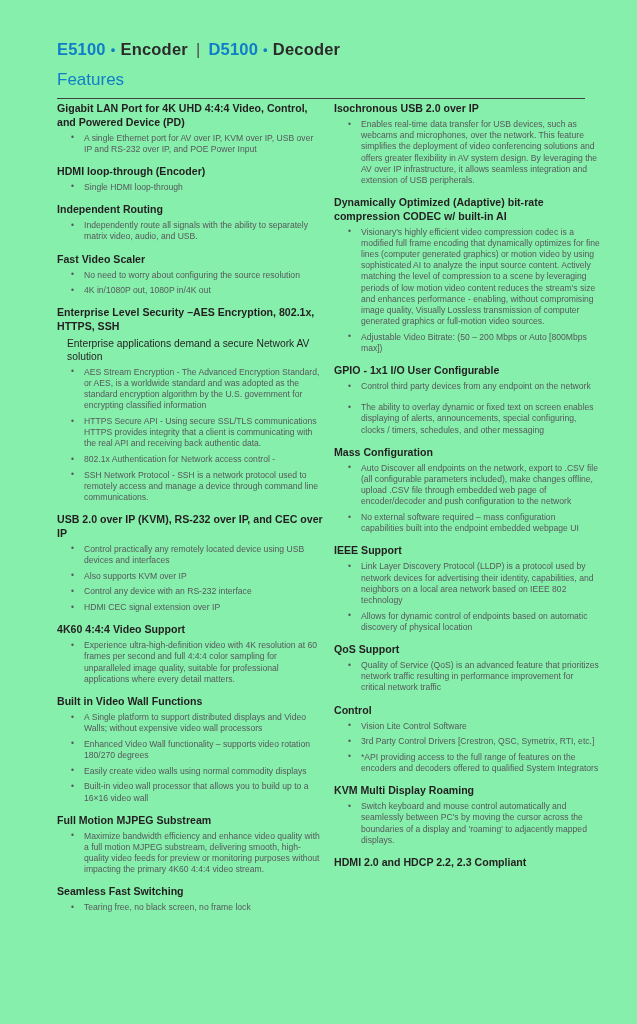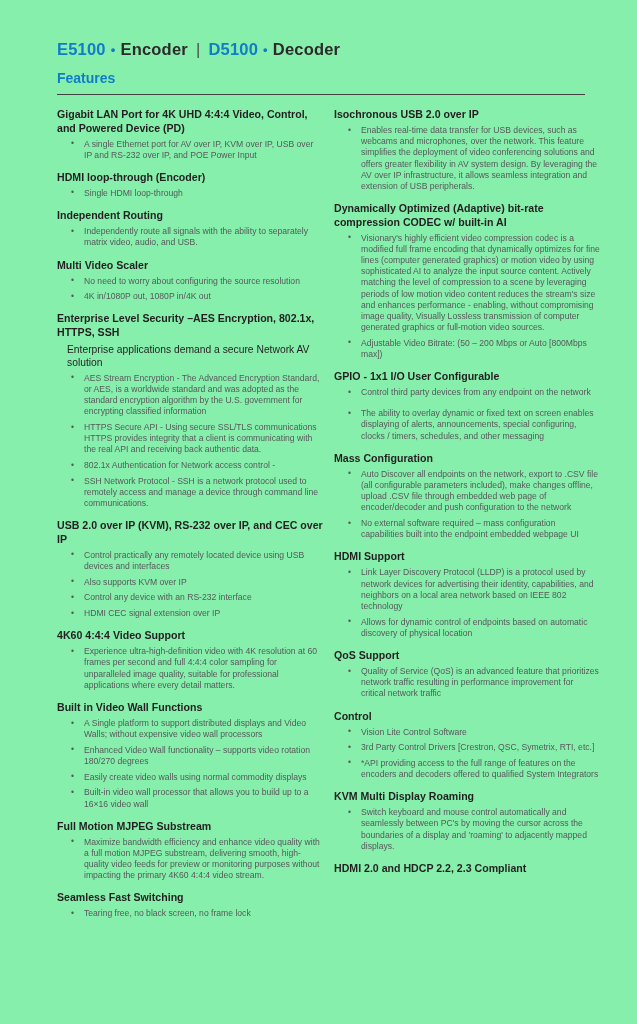--- a/index.html
+++ b/index.html
@@ -22,33 +22,33 @@
     font-size:16.5px;
     font-weight:600;
     color:#2d2a2b;
     margin:0;
     letter-spacing:.2px;
   }
   h1.title .model{color:var(--accent);font-weight:700;}
   h1.title .dot{color:var(--accent);font-weight:700;margin:0 5px;font-size:13px;vertical-align:1.5px;}
   h1.title .pipe{color:#4c4c4e;font-weight:400;margin:0 8px;}
   h2.features{
-    font-size:14px;
-    font-weight:700;
+    font-size:17px;
+    font-weight:400;
     color:var(--accent);
     margin:11px 0 8px 0;
   }
   hr.rule{
     border:none;
     border-top:1.7px solid #413f40;
     margin:0;
     width:528px;
   }
   
-  .cols{display:flex;gap:11px;margin-top:13px;width:543px;}
+  .cols{display:flex;gap:11px;margin-top:3px;width:543px;}
   .col{flex:1;min-width:0;}
   section.feature{margin:0 0 10px 0;}
   .feature h3{
     font-size:10.6px;
     font-weight:700;
     color:var(--heading);
     line-height:1.28;
     margin:0 0 3.5px 0;
   }
   .feature h4{
@@ -101,21 +101,21 @@
             <li><span class="marker">•</span><span>Single HDMI loop-through</span></li>
           </ul>
         </section>
         <section class="feature">
           <h3>Independent Routing</h3>
           <ul>
             <li><span class="marker">•</span><span>Independently route all signals with the ability to separately matrix video, audio, and USB.</span></li>
           </ul>
         </section>
         <section class="feature">
-          <h3>Multi Video Scaler</h3>
+          <h3>Fast Video Scaler</h3>
           <ul>
             <li><span class="marker">•</span><span>No need to worry about configuring the source resolution</span></li>
             <li><span class="marker">•</span><span>4K in/1080P out, 1080P in/4K out</span></li>
           </ul>
         </section>
         <section class="feature">
           <h3>Enterprise Level Security –AES Encryption, 802.1x, HTTPS, SSH</h3>
           <h4>Enterprise applications demand a secure Network AV solution</h4>
           <ul>
             <li><span class="marker">•</span><span>AES Stream Encryption - The Advanced Encryption Standard, or AES, is a worldwide standard and was adopted as the standard encryption algorithm by the U.S. government for encrypting classified information</span></li>
@@ -187,21 +187,21 @@
           </ul>
         </section>
         <section class="feature">
           <h3>Mass Configuration</h3>
           <ul>
             <li><span class="marker">•</span><span>Auto Discover all endpoints on the network, export to .CSV file (all configurable parameters included), make changes offline, upload .CSV file through embedded web page of encoder/decoder and push configuration to the network</span></li>
             <li><span class="marker">•</span><span>No external software required – mass configuration capabilities built into the endpoint embedded webpage UI</span></li>
           </ul>
         </section>
         <section class="feature">
-          <h3>HDMI Support</h3>
+          <h3>IEEE Support</h3>
           <ul>
             <li><span class="marker">•</span><span>Link Layer Discovery Protocol (LLDP) is a protocol used by network devices for advertising their identity, capabilities, and neighbors on a local area network based on IEEE 802 technology</span></li>
             <li><span class="marker">•</span><span>Allows for dynamic control of endpoints based on automatic discovery of physical location</span></li>
           </ul>
         </section>
         <section class="feature">
           <h3>QoS Support</h3>
           <ul>
             <li><span class="marker">•</span><span>Quality of Service (QoS) is an advanced feature that prioritizes network traffic resulting in performance improvement for critical network traffic</span></li>
           </ul>

